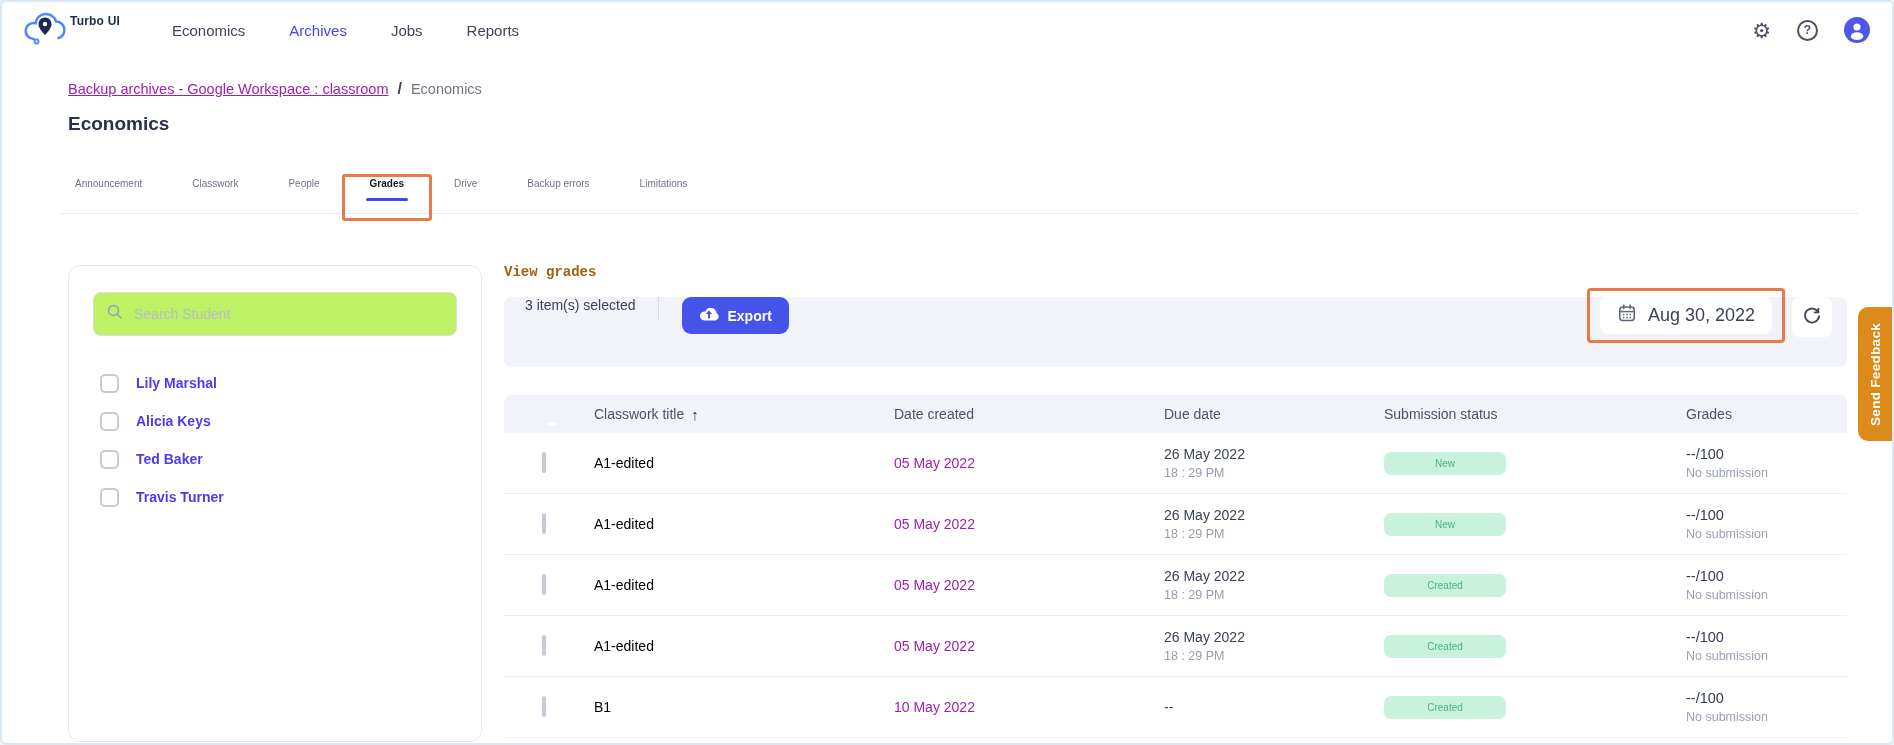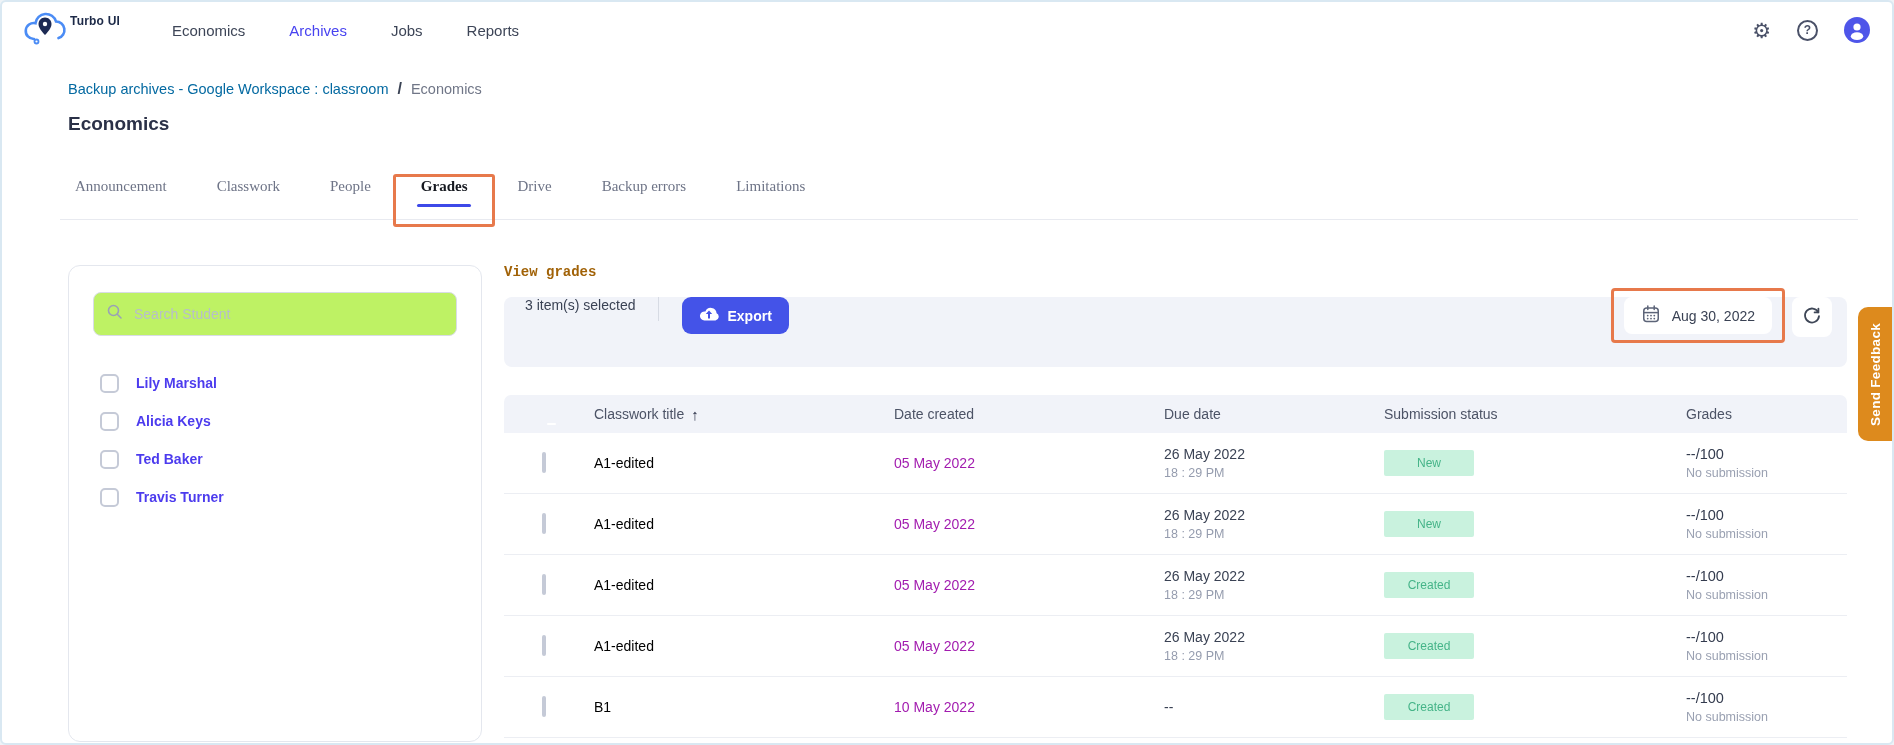--- a/index.html
+++ b/index.html
@@ -25,29 +25,29 @@
   .nav-link.active { color:#4843f0; }
   .nav-right { margin-left:auto; display:flex; align-items:center; gap:26px; }
   .gear { font-size:21px; color:#4a5168; line-height:1; cursor:pointer; }
   .help-circle { width:21px; height:21px; border:2px solid #4a5168; border-radius:50%;
     display:flex; align-items:center; justify-content:center;
     font-size:12px; font-weight:bold; color:#4a5168; cursor:pointer; }
   .avatar { width:26px; height:26px; border-radius:50%; cursor:pointer; }
 
   
   .breadcrumb { margin:22px 0 0 66px; font-size:14.5px; display:flex; align-items:center; gap:9px; }
-  .breadcrumb .crumb-link { color:#0369a1; cursor:pointer; }
+  .breadcrumb .crumb-link { color:#a21caf; cursor:pointer;text-decoration:underline; }
   .breadcrumb .crumb-sep { color:#3a4254; font-weight:bold; font-size:16px; }
   .breadcrumb .crumb-current { color:#707687; }
   .page-title { margin:14px 0 0 66px; font-size:19px; line-height:24px; font-weight:bold; color:#2b3148; }
 
   
   .tabs { display:flex; gap:46px; margin:36px 34px 0 58px; padding-left:13px;
     border-bottom:1px solid #e8eaf0; }
-  .tab { position:relative; padding:6px 2px 24px; font-size:15px; color:#6e7487; cursor:pointer; white-space:nowrap;font-family:Liberation Serif, serif; }
+  .tab { position:relative; padding:6px 2px 24px; font-size:10px; color:#6e7487; cursor:pointer; white-space:nowrap; }
   .tab.active { color:#15181f; font-weight:bold; }
   .tab.active .tab-underline { position:absolute; left:-2px; right:-2px; bottom:12px; height:3px;
     background:#3d49e8; border-radius:2px; }
   .tab.active .tab-highlight { position:absolute; left:-26px; right:-26px; top:2px; bottom:-8px;
     border:3px solid #e7794b; border-radius:3px; pointer-events:none; }
 
   
   .main { position:absolute; left:0; right:0; top:226px; bottom:0; }
 
   
@@ -73,43 +73,43 @@
   .selected-text { font-size:14px; color:#3a4254; }
   .v-divider { width:1px; height:24px; background:#d7dbe4; margin:0 23px; }
   .export-btn { display:flex; align-items:center; gap:8px; height:37px; padding:0 17px;
     background:#4453e8; border:none; border-radius:9px; color:#fff; font-size:14px; font-weight:bold;
     font-family:"Liberation Sans", sans-serif; cursor:pointer; }
   .toolbar-spacer { flex:1; }
   .date-wrap { position:relative; margin-right:20px; }
   .date-wrap .date-highlight { position:absolute; left:-13px; right:-13px; top:-9px; bottom:-9px;
     border:3px solid #e7794b; border-radius:4px; pointer-events:none; }
   .date-btn { display:flex; align-items:center; gap:11px; height:37px; padding:8px 17px;
-    background:#fff; border:none; border-radius:8px; font-size:14px; color:#3a4254;
+    background:#fff; border:none; border-radius:8px; font-size:18px; color:#3a4254;
     font-family:"Liberation Sans", sans-serif; cursor:pointer; }
   .refresh-btn { width:40px; height:40px; background:#fff; border:none; border-radius:8px;
     display:flex; align-items:center; justify-content:center; cursor:pointer; }
 
   
   .grid { display:grid; grid-template-columns:90px 300px 270px 220px 302px 1fr; align-items:center; }
   .thead { margin-top:28px; height:38px; background:#f1f3f9; border-radius:7px 7px 0 0;
     font-size:14px; color:#4c5366; }
   .th-title { display:flex; align-items:center; gap:7px; cursor:pointer; }
   .sort-arrow { font-size:15px; color:#2b3148; }
   .checkbox.indeterminate { border:none; background:#8186f1; position:relative; }
   .checkbox.indeterminate::after { content:""; position:absolute; left:5px; top:8.5px;
     width:9px; height:2.4px; background:#fff; border-radius:2px; }
   .cell-check { padding-left:38px; }
   .trow { height:61px; border-bottom:1px solid #eceef3; background:#fff; }
   .row-link { font-size:14px; color:#000000; cursor:pointer; }
   .cell-text { font-size:14px; color:#a21caf; }
   .due-main { font-size:14px; color:#3a4254; display:block; }
   .due-time { font-size:12.5px; color:#959cae; display:block; margin-top:4px; }
   .due-time:empty { display:none; }
-  .badge { display:inline-block; width:90px; text-align:center; padding:6px 0;
-    background:#c9f2de; color:#45b488; border-radius:2px; font-size:12px; }
+  .badge { display:inline-block; width:122px; text-align:center; padding:6px 0;
+    background:#c9f2de; color:#45b488; border-radius:7px; font-size:10px; }
   .grade-main { font-size:14.5px; color:#333b4e; display:block; }
   .grade-note { font-size:12.5px; color:#9aa1b2; display:block; margin-top:4px; }
   .next-section-bar { margin-top:10px; height:16px; background:#f1f3f9; border-radius:8px 8px 0 0; }
 
   
   .feedback-tab { position:absolute; right:0; top:305px; width:34px; height:134px;
     background:#dd8a1d; border-radius:10px 0 0 10px;
     display:flex; align-items:center; justify-content:center; cursor:pointer; }
   .feedback-tab span { writing-mode:vertical-rl; transform:rotate(180deg);
     color:#fff; font-size:13.5px; font-weight:bold; letter-spacing:.3px; white-space:nowrap; }

